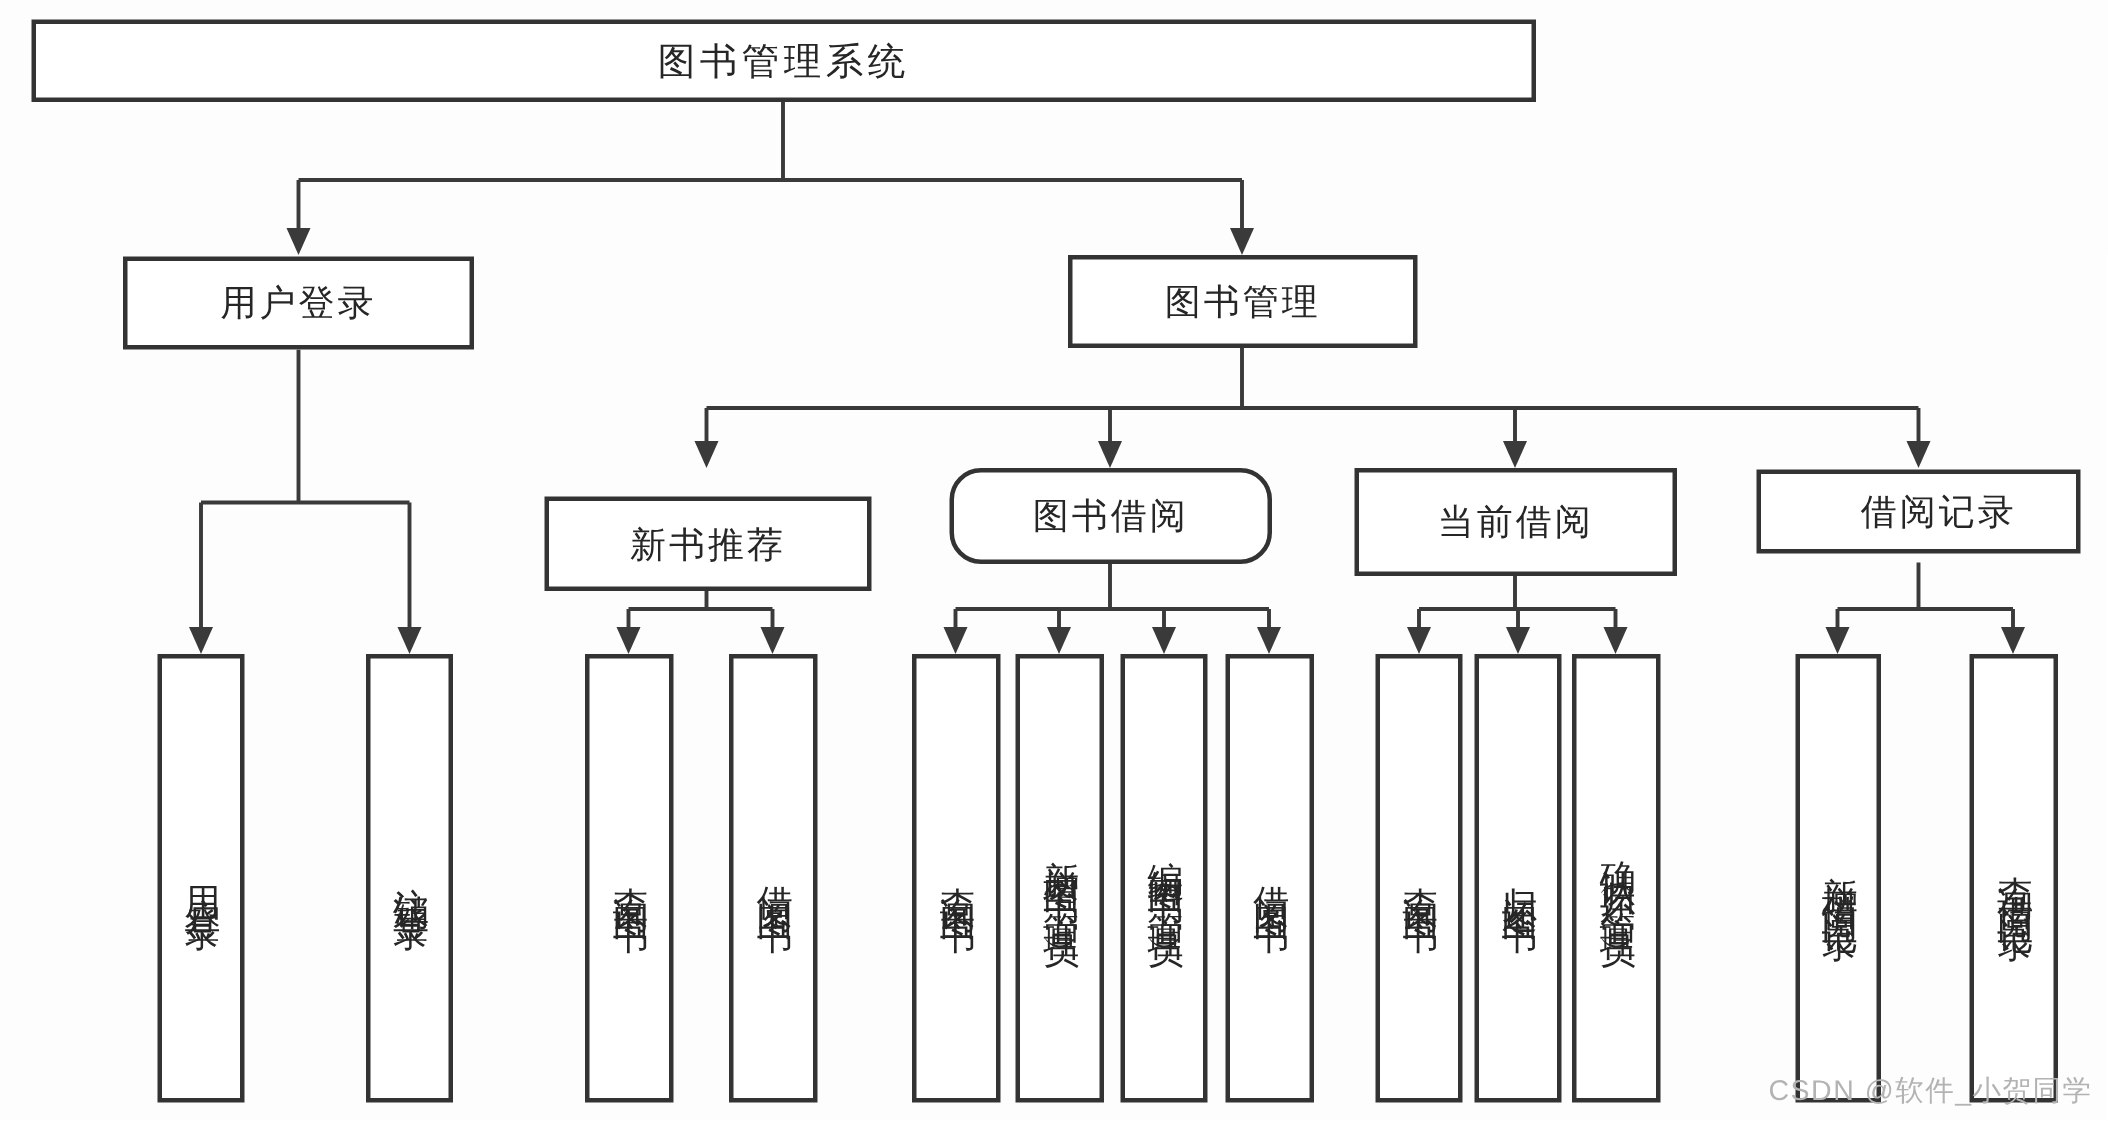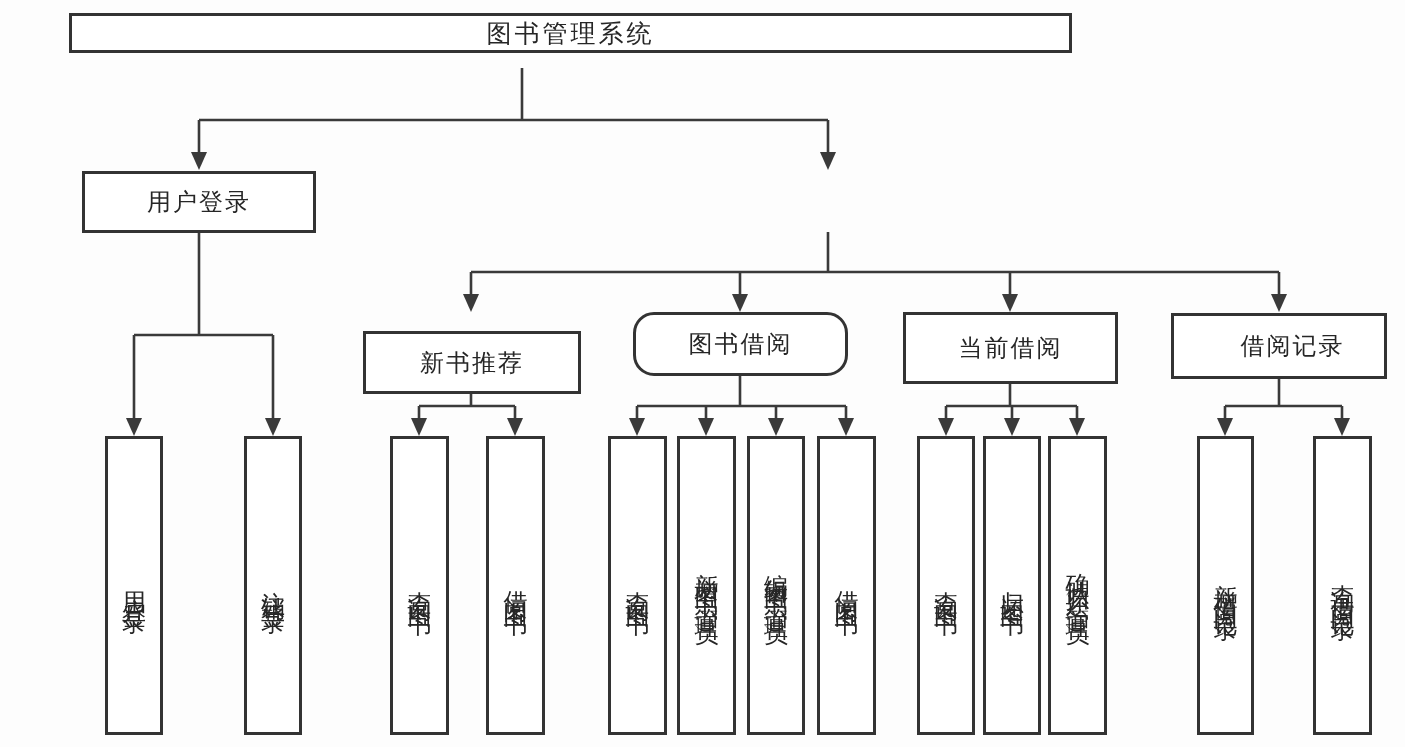--- a/index.html
+++ b/index.html
@@ -98,38 +98,41 @@
       <polygon points="1004,418 1020,418 1012,436"></polygon>
       <polygon points="1069,418 1085,418 1077,436"></polygon>
     </g>
     <g>
       <path d="M1279 375 V406 M1225 406 H1342 M1225 406 V419 M1342 406 V419"></path>
       <polygon points="1217,418 1233,418 1225,436"></polygon>
       <polygon points="1334,418 1350,418 1342,436"></polygon>
     </g>
   </svg>
 
-  <div class="node hnode root-node" style="left:21px; top:13px; width:1003px; height:40px;margin-left:48px;">
+  <div class="node hnode root-node" style="left:21px; top:13px; width:1003px; height:55px;">
     <span>图书管理系统</span>
   </div>
 
   <div class="node hnode" style="left:82px; top:171px; width:234px; height:62px;">
     <span>用户登录</span>
+  </div>
+  <div class="node hnode" style="left:712px; top:170px; width:233px; height:62px;">
+    <span>图书管理</span>
   </div>
 
   <div class="node hnode" style="left:363px; top:313px; width:218px; height:63px;margin-top:18px;">
     <span>新书推荐</span>
   </div>
   <div class="node hnode" style="left:633px; top:312px; width:215px; height:64px;border-radius:21px;">
     <span>图书借阅</span>
   </div>
   <div class="node hnode" style="left:903px; top:312px; width:215px; height:72px;">
     <span>当前借阅</span>
   </div>
-  <div class="node hnode" style="left:1171px; top:313px; width:216px; height:66px;padding-left:27px;">
+  <div class="node hnode" style="left:1171px; top:313px; width:216px; height:56px;padding-left:27px;">
     <span>借阅记录</span>
   </div>
 
   <div class="node vnode" style="left:105px; width:58px;">
     <span>用户登录</span>
   </div>
   <div class="node vnode" style="left:244px; width:58px;">
     <span>注销登录</span>
   </div>
 
@@ -163,14 +166,15 @@
     <span>确认归还（管理员）</span>
   </div>
 
   <div class="node vnode" style="left:1197px; width:57px;">
     <span>新增借阅记录</span>
   </div>
   <div class="node vnode" style="left:1313px; width:59px;">
     <span>查询借阅记录</span>
   </div>
 
+  <div class="watermark">CSDN @软件_小贺同学</div>
 
 </div>
 
 </body></html>

